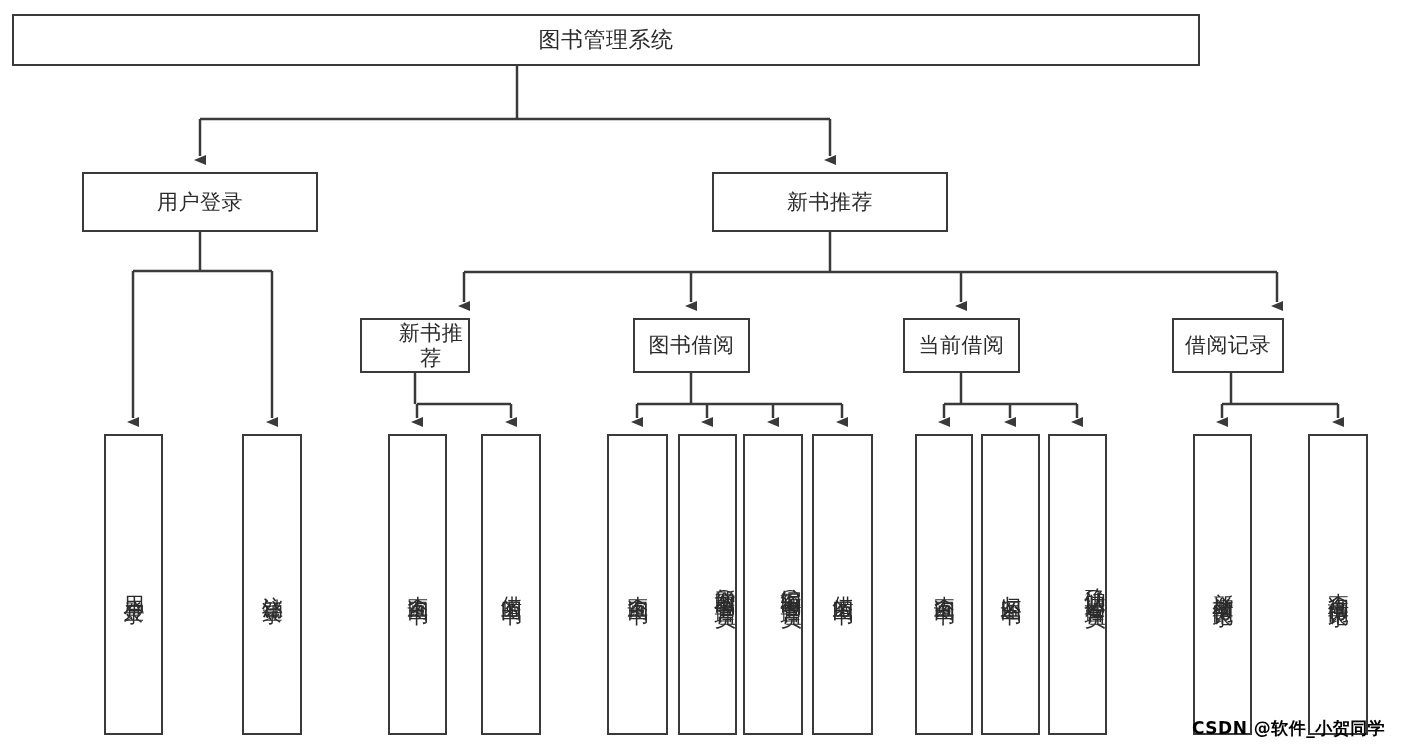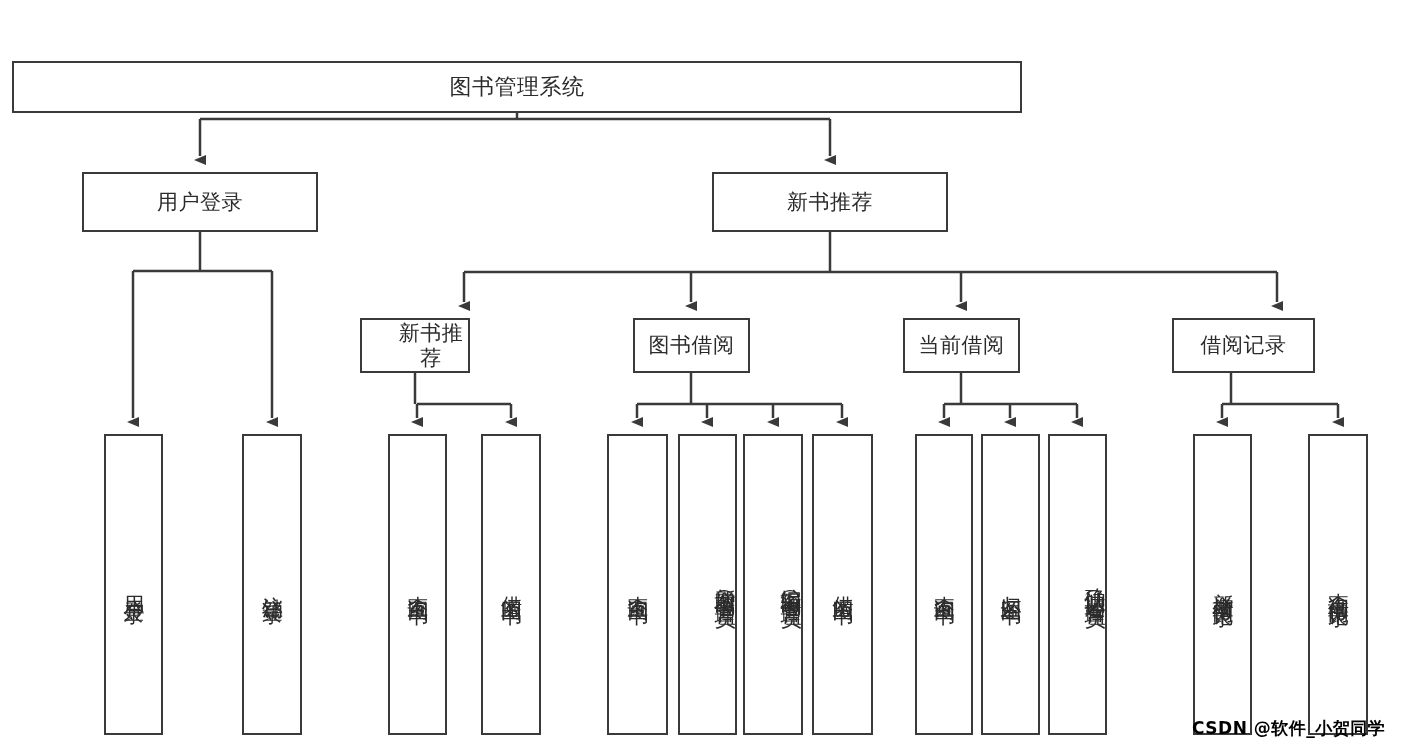--- a/index.html
+++ b/index.html
@@ -119,41 +119,41 @@
       <path d="M1010,404 L1010,418" marker-end="url(#arrow)"></path>
       <path d="M1077,404 L1077,418" marker-end="url(#arrow)"></path>
 
       <path d="M1231,373 L1231,404"></path>
       <path d="M1222,404 L1338,404"></path>
       <path d="M1222,404 L1222,418" marker-end="url(#arrow)"></path>
       <path d="M1338,404 L1338,418" marker-end="url(#arrow)"></path>
     </g>
   </svg>
 
-  <div class="node node-h node-root" style="left:12px; top:14px; width:1010px; height:52px;margin-top:47px;">
+  <div class="node node-h node-root" style="left:12px; top:14px; width:1188px; height:52px;">
     <span>图书管理系统</span>
   </div>
 
   <div class="node node-h" style="left:82px; top:172px; width:236px; height:60px;">
     <span>用户登录</span>
   </div>
   <div class="node node-h" style="left:712px; top:172px; width:236px; height:60px;">
     <span>新书推荐</span>
   </div>
 
   <div class="node node-h" style="left:360px; top:318px; width:110px; height:55px;padding-left:32px;">
     <span>新书推荐</span>
   </div>
   <div class="node node-h" style="left:903px; top:318px; width:117px; height:55px;">
     <span>当前借阅</span>
   </div>
   <div class="node node-h" style="left:633px; top:318px; width:117px; height:55px;">
     <span>图书借阅</span>
   </div>
-  <div class="node node-h" style="left:1172px; top:318px; width:143px; height:55px;">
+  <div class="node node-h" style="left:1172px; top:318px; width:112px; height:55px;">
     <span>借阅记录</span>
   </div>
 
   <div class="node node-v mid" style="left:104px; top:434px; width:59px; height:301px;">
     <span>用户登录</span>
   </div>
   <div class="node node-v mid" style="left:242px; top:434px; width:60px; height:301px;">
     <span>注销登录</span>
   </div>
   <div class="node node-v mid" style="left:388px; top:434px; width:59px; height:301px;">

